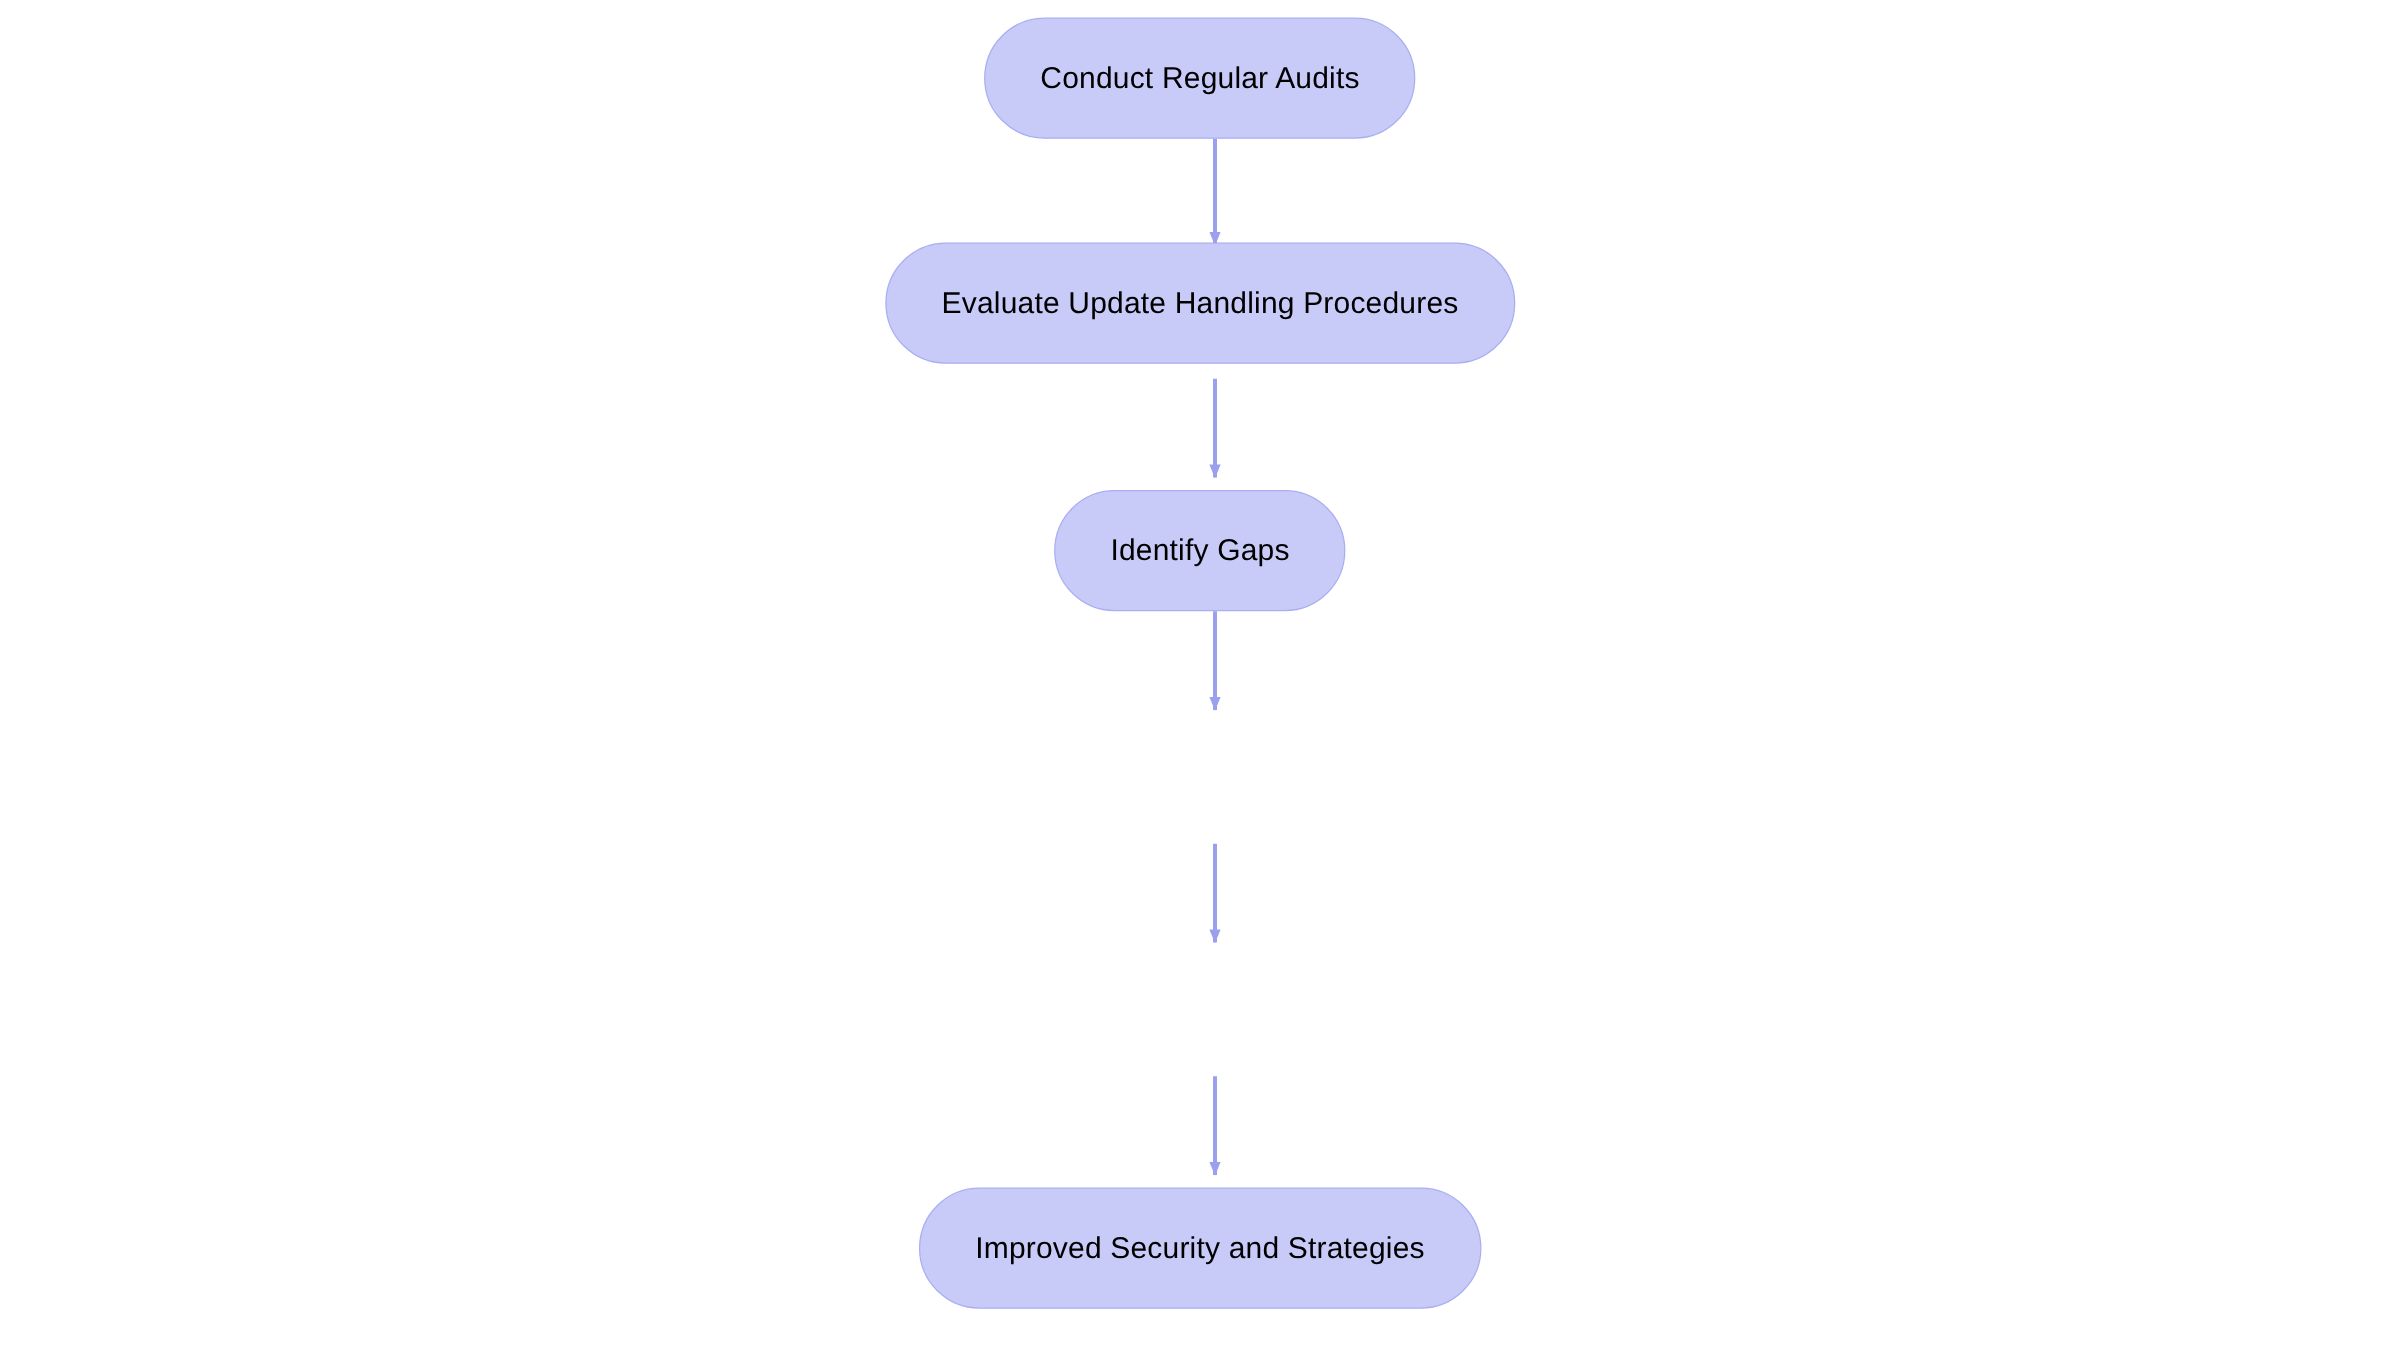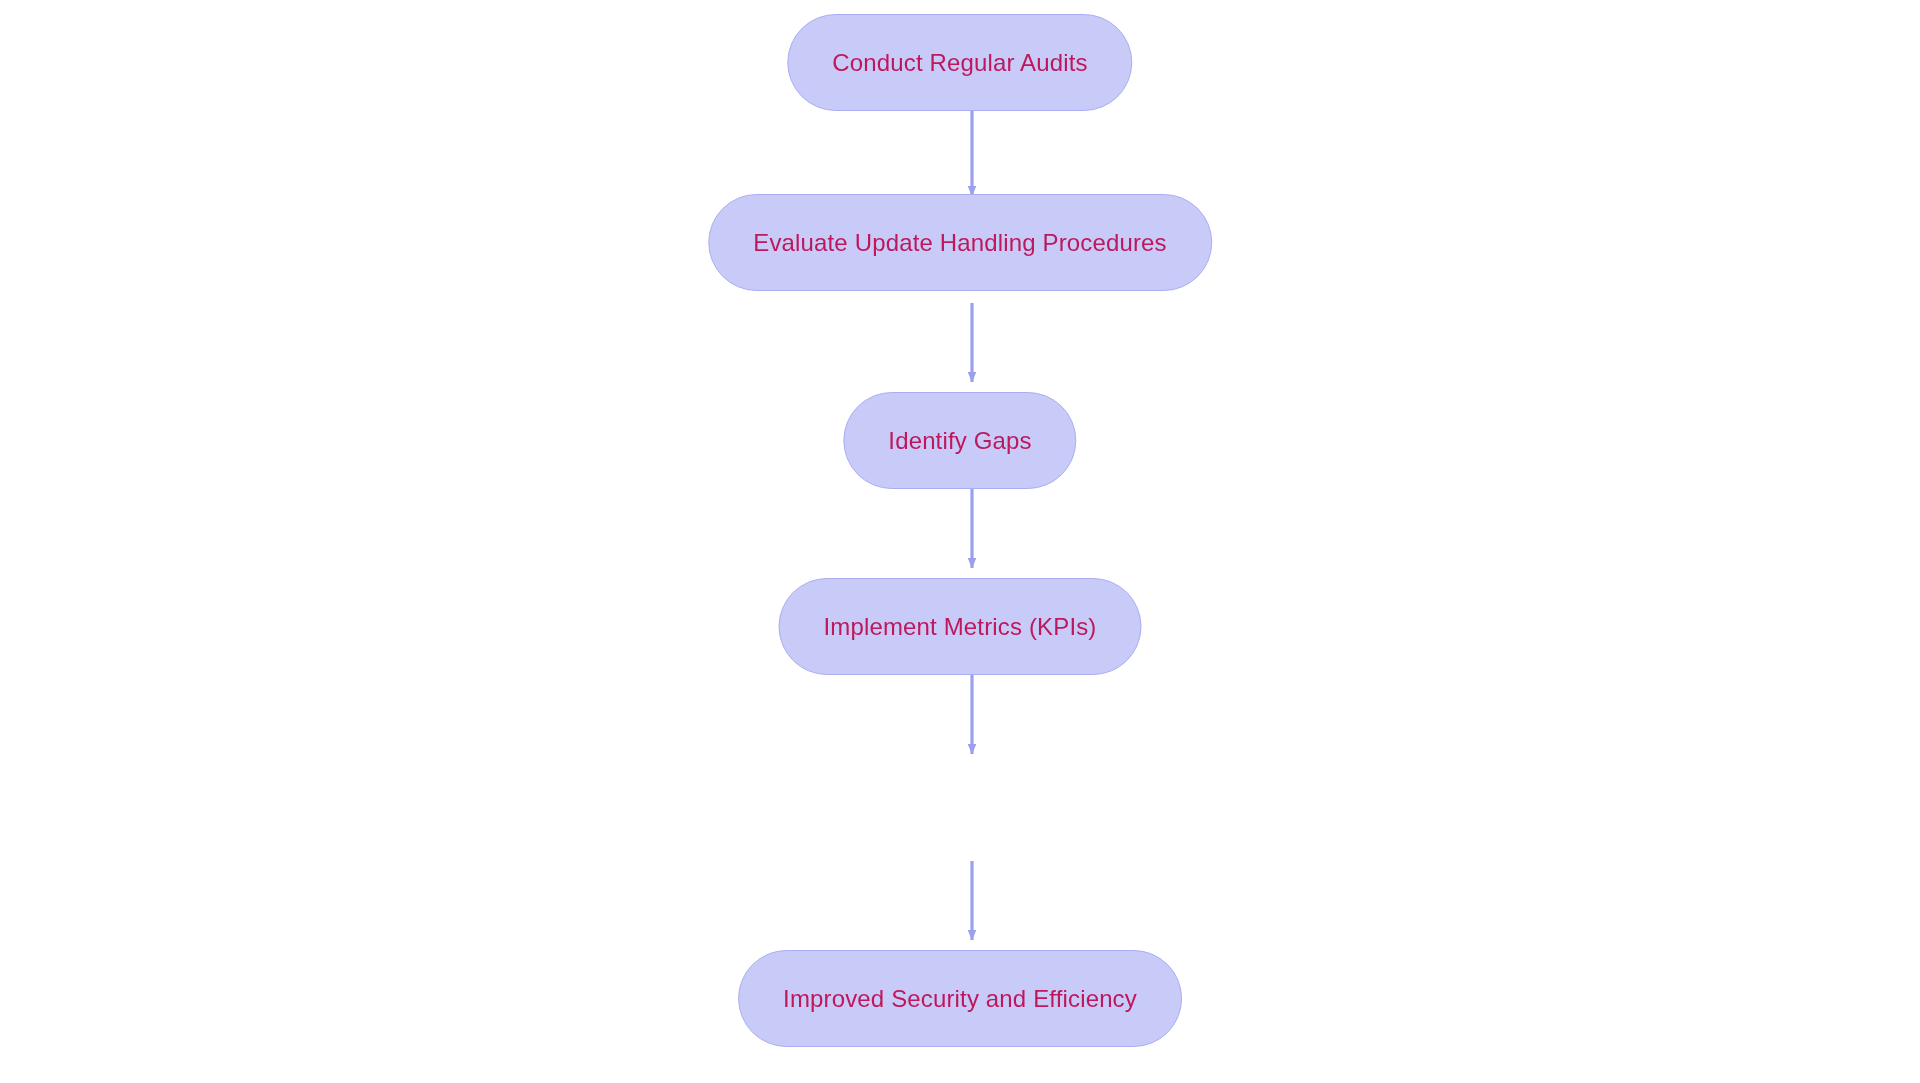--- a/index.html
+++ b/index.html
@@ -51,21 +51,21 @@
     box-sizing: border-box;
     height: 97px;
     border-radius: 49px;
     background: #c8cbf8;
     border: 1.4px solid #aaaef1;
     padding: 0 44px;
     white-space: nowrap;
   }
 
   .flow-node .node-label {
-    color: #be185d;
+    color: #000000;
     font-size: 24px;
     line-height: 1;
     letter-spacing: 0.15px;
     font-weight: 400;
     text-align: center;
   }
 
   
   .n0 { top: 14px; }
   .n1 { top: 194px; }
@@ -104,23 +104,20 @@
     </div>
 
     <div class="flow-node n1">
       <span class="node-label">Evaluate Update Handling Procedures</span>
     </div>
 
     <div class="flow-node n2">
       <span class="node-label">Identify Gaps</span>
     </div>
 
-    <div class="flow-node n3">
-      <span class="node-label">Implement Metrics (KPIs)</span>
-    </div>
 
 
     <div class="flow-node n5">
-      <span class="node-label">Improved Security and Efficiency</span>
+      <span class="node-label">Improved Security and Strategies</span>
     </div>
 
   </div>
 </div>
 
 </body></html>

